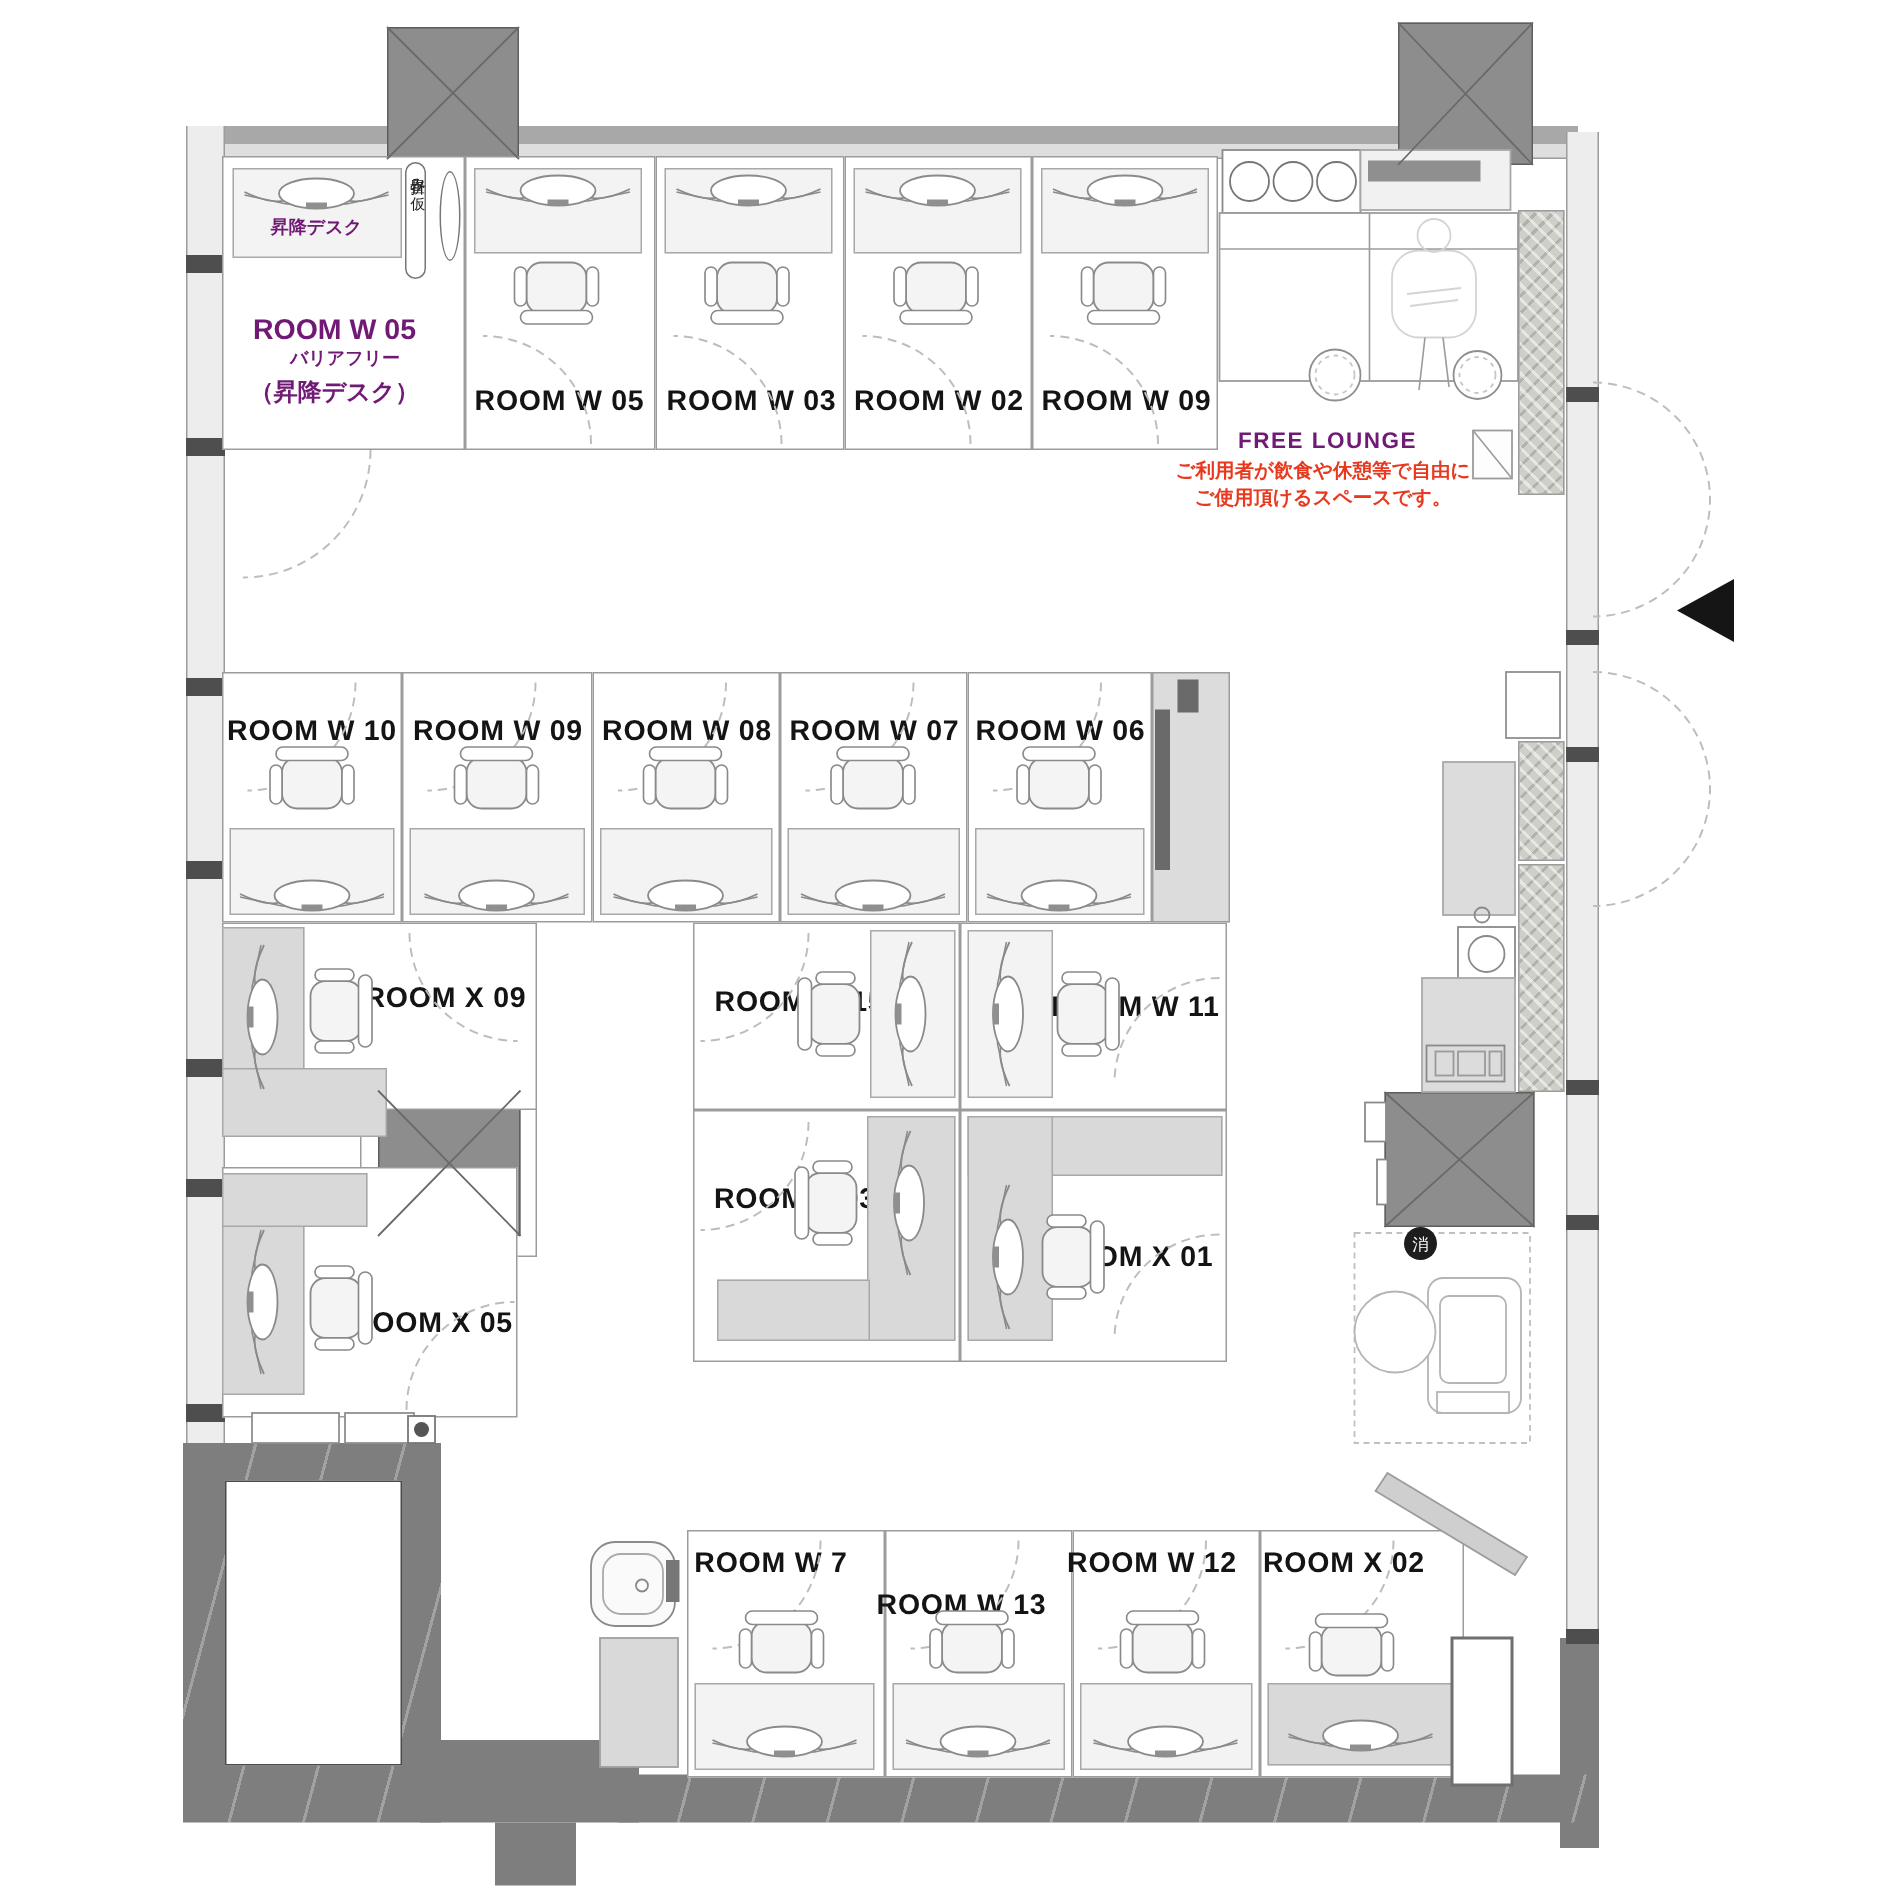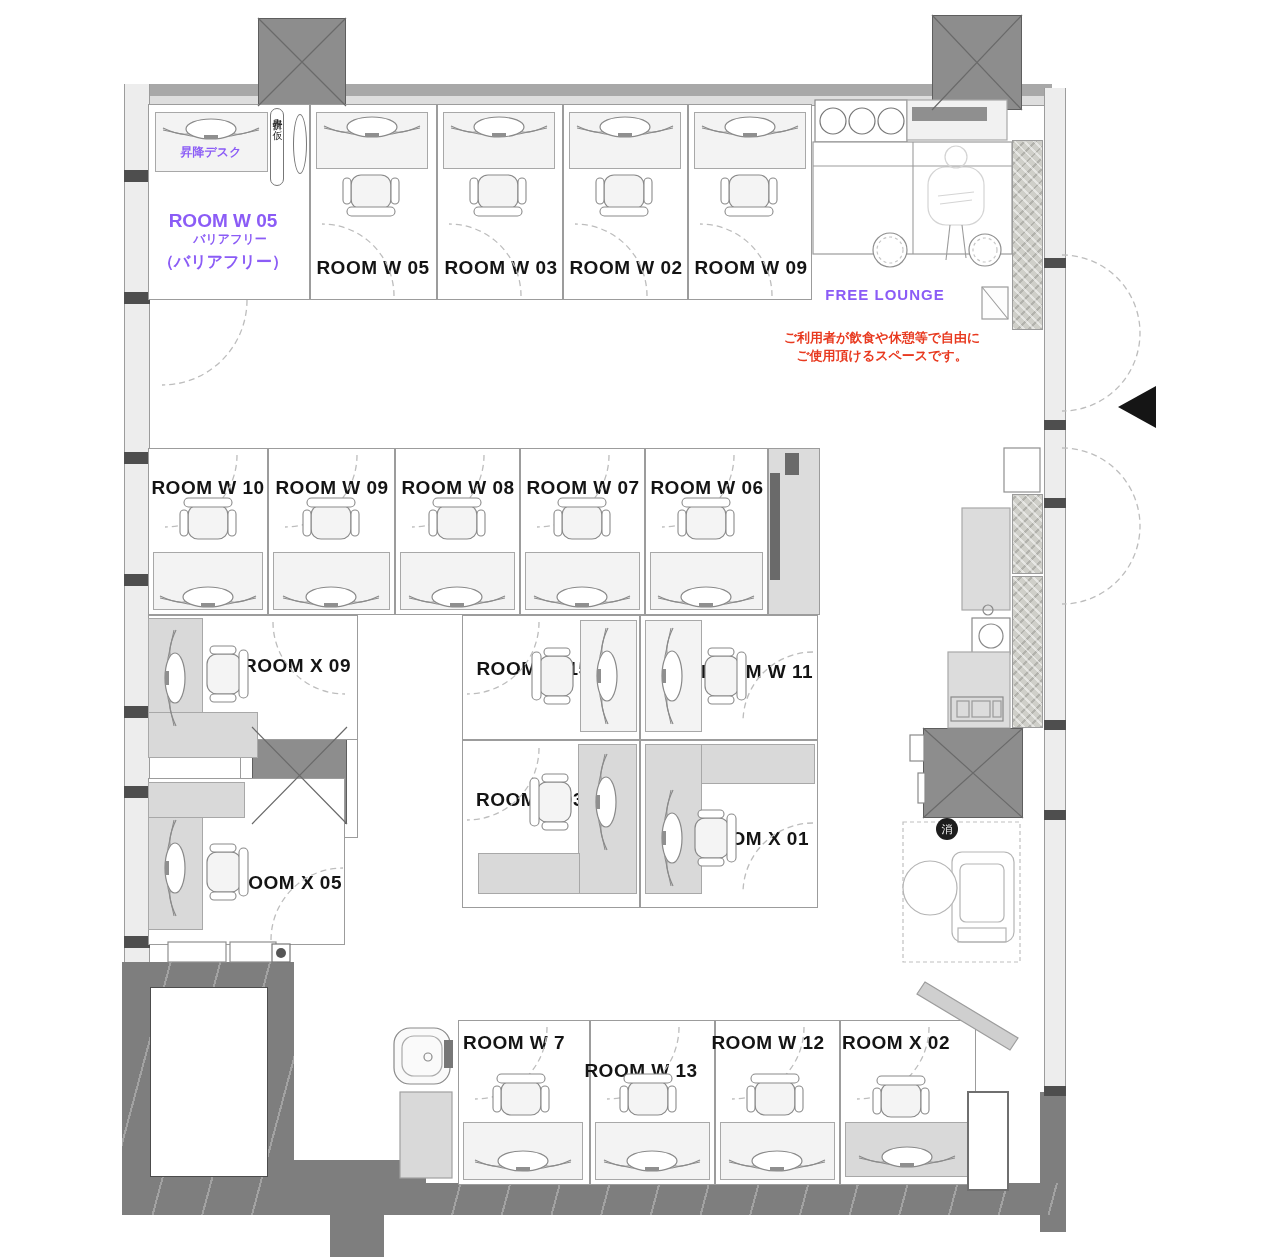--- a/index.html
+++ b/index.html
@@ -13,22 +13,22 @@
   .desk-gray{background:#d9d9d9;border:1.2px solid #a8a8a8;}
   .wall-dark{background:#7e7e7e;}
   .wall-band{background:#ededed;border-left:1px solid #9c9c9c;border-right:1px solid #9c9c9c;}
   .tick{background:#4e4e4e;}
   .col{background:#8d8d8d;border:1.6px solid #5e5e5e;}
   .hatch{background:#cfcfc9;border:1px solid #9c9c9c;
          background-image:repeating-linear-gradient(45deg,rgba(255,255,255,.5) 0 2px,transparent 2px 7px),
                           repeating-linear-gradient(-45deg,rgba(90,90,85,.25) 0 2px,transparent 2px 8px);}
   .bandhatch{background-image:repeating-linear-gradient(105deg,transparent 0 46px,rgba(255,255,255,.28) 46px 48px);}
   svg{position:absolute;left:0;top:0;}
-  .jlabel{color:#8b5cf6;white-space:nowrap;font-weight:bold;transform:translate(-50%,-50%);}
-  .red{color:#e8391f;margin-top:24px;}
+  .jlabel{color:#701a75;white-space:nowrap;font-weight:bold;transform:translate(-50%,-50%);}
+  .red{color:#e8391f;}
   .vtext{writing-mode:vertical-rl;text-orientation:mixed;font-size:10px;color:#222;
          border:1px solid #777;border-radius:9px;background:#fff;padding:3px 1px;line-height:1;}
   .oval{border:1px solid #777;border-radius:50%;background:#fff;}
 </style>
 </head>
 <body>
 
 <div id="plan">
 
   <div class="abs" style="left:128px;top:84px;width:924px;height:12px;background:#a8a8a8;"></div>
@@ -468,21 +468,21 @@
  <text x="947" y="833" text-anchor="middle" font-size="11" fill="#fff" font-family="Liberation Sans, DejaVu Sans, sans-serif">消</text>
       </g>
       <path d="M258 18 L346 106 M346 18 L258 106" stroke="#6a6a6a" stroke-width="1.2"></path>
       <path d="M932 15 L1022 110 M1022 15 L932 110" stroke="#6a6a6a" stroke-width="1.2"></path>
       <path d="M252 727 L347 824 M347 727 L252 824" stroke="#6a6a6a" stroke-width="1.2"></path>
       <path d="M923 728 L1023 818 M1023 728 L923 818" stroke="#6a6a6a" stroke-width="1.2"></path>
     </svg>
 
   <div class="abs jlabel" style="left:223px;top:221px;font-size:19px;">ROOM W 05</div>
   <div class="abs jlabel" style="left:230px;top:239px;font-size:12px;">バリアフリー</div>
-  <div class="abs jlabel" style="left:223px;top:262px;font-size:16px;">（バリアフリー）</div>
+  <div class="abs jlabel" style="left:223px;top:262px;font-size:16px;">（昇降デスク）</div>
   <div class="abs jlabel" style="left:211px;top:152px;font-size:12px;font-weight:600;">昇降デスク</div>
   <div class="abs vtext" style="left:270px;top:108px;height:78px;">折畳み仮</div>
   <div class="abs oval" style="left:293px;top:114px;width:14px;height:60px;"></div>
   <div class="abs jlabel" style="left:885px;top:294px;font-size:15px;letter-spacing:1px;">FREE LOUNGE</div>
   <div class="abs jlabel red" style="left:882px;top:314px;font-size:13px;">ご利用者が飲食や休憩等で自由に</div>
   <div class="abs jlabel red" style="left:882px;top:332px;font-size:13px;">ご使用頂けるスペースです。</div>
 
 </div>
 
 </body></html>

